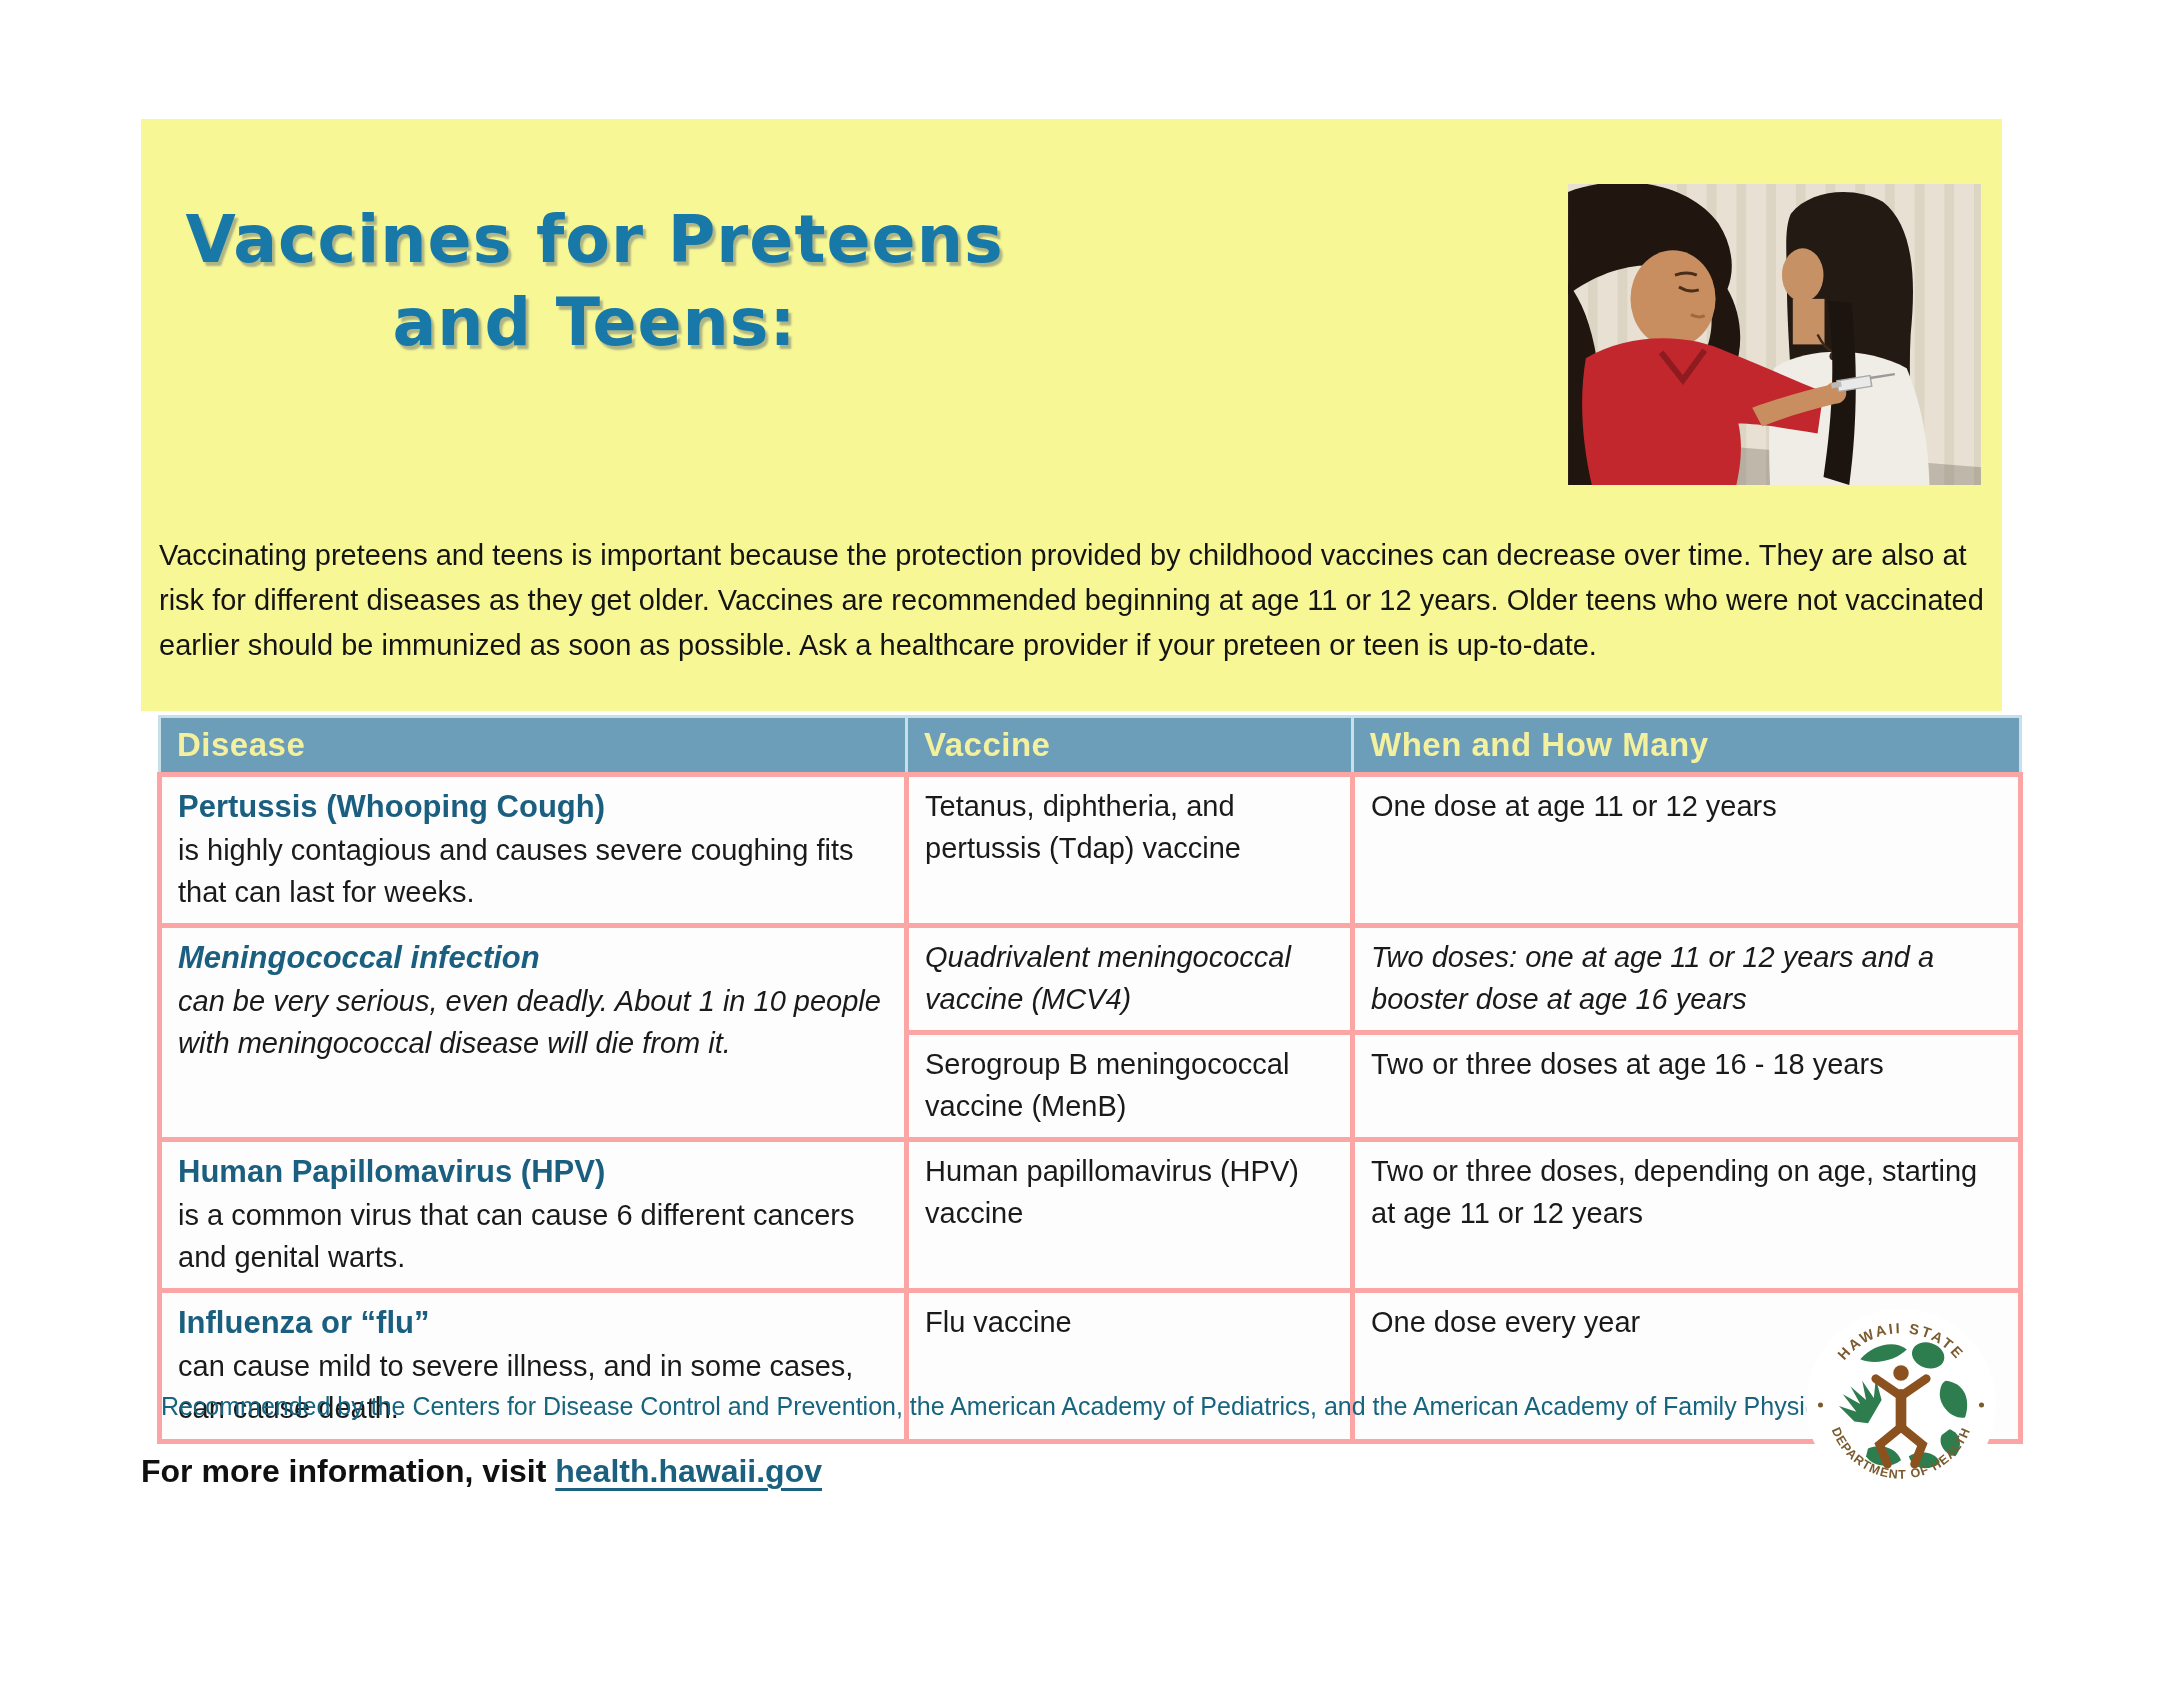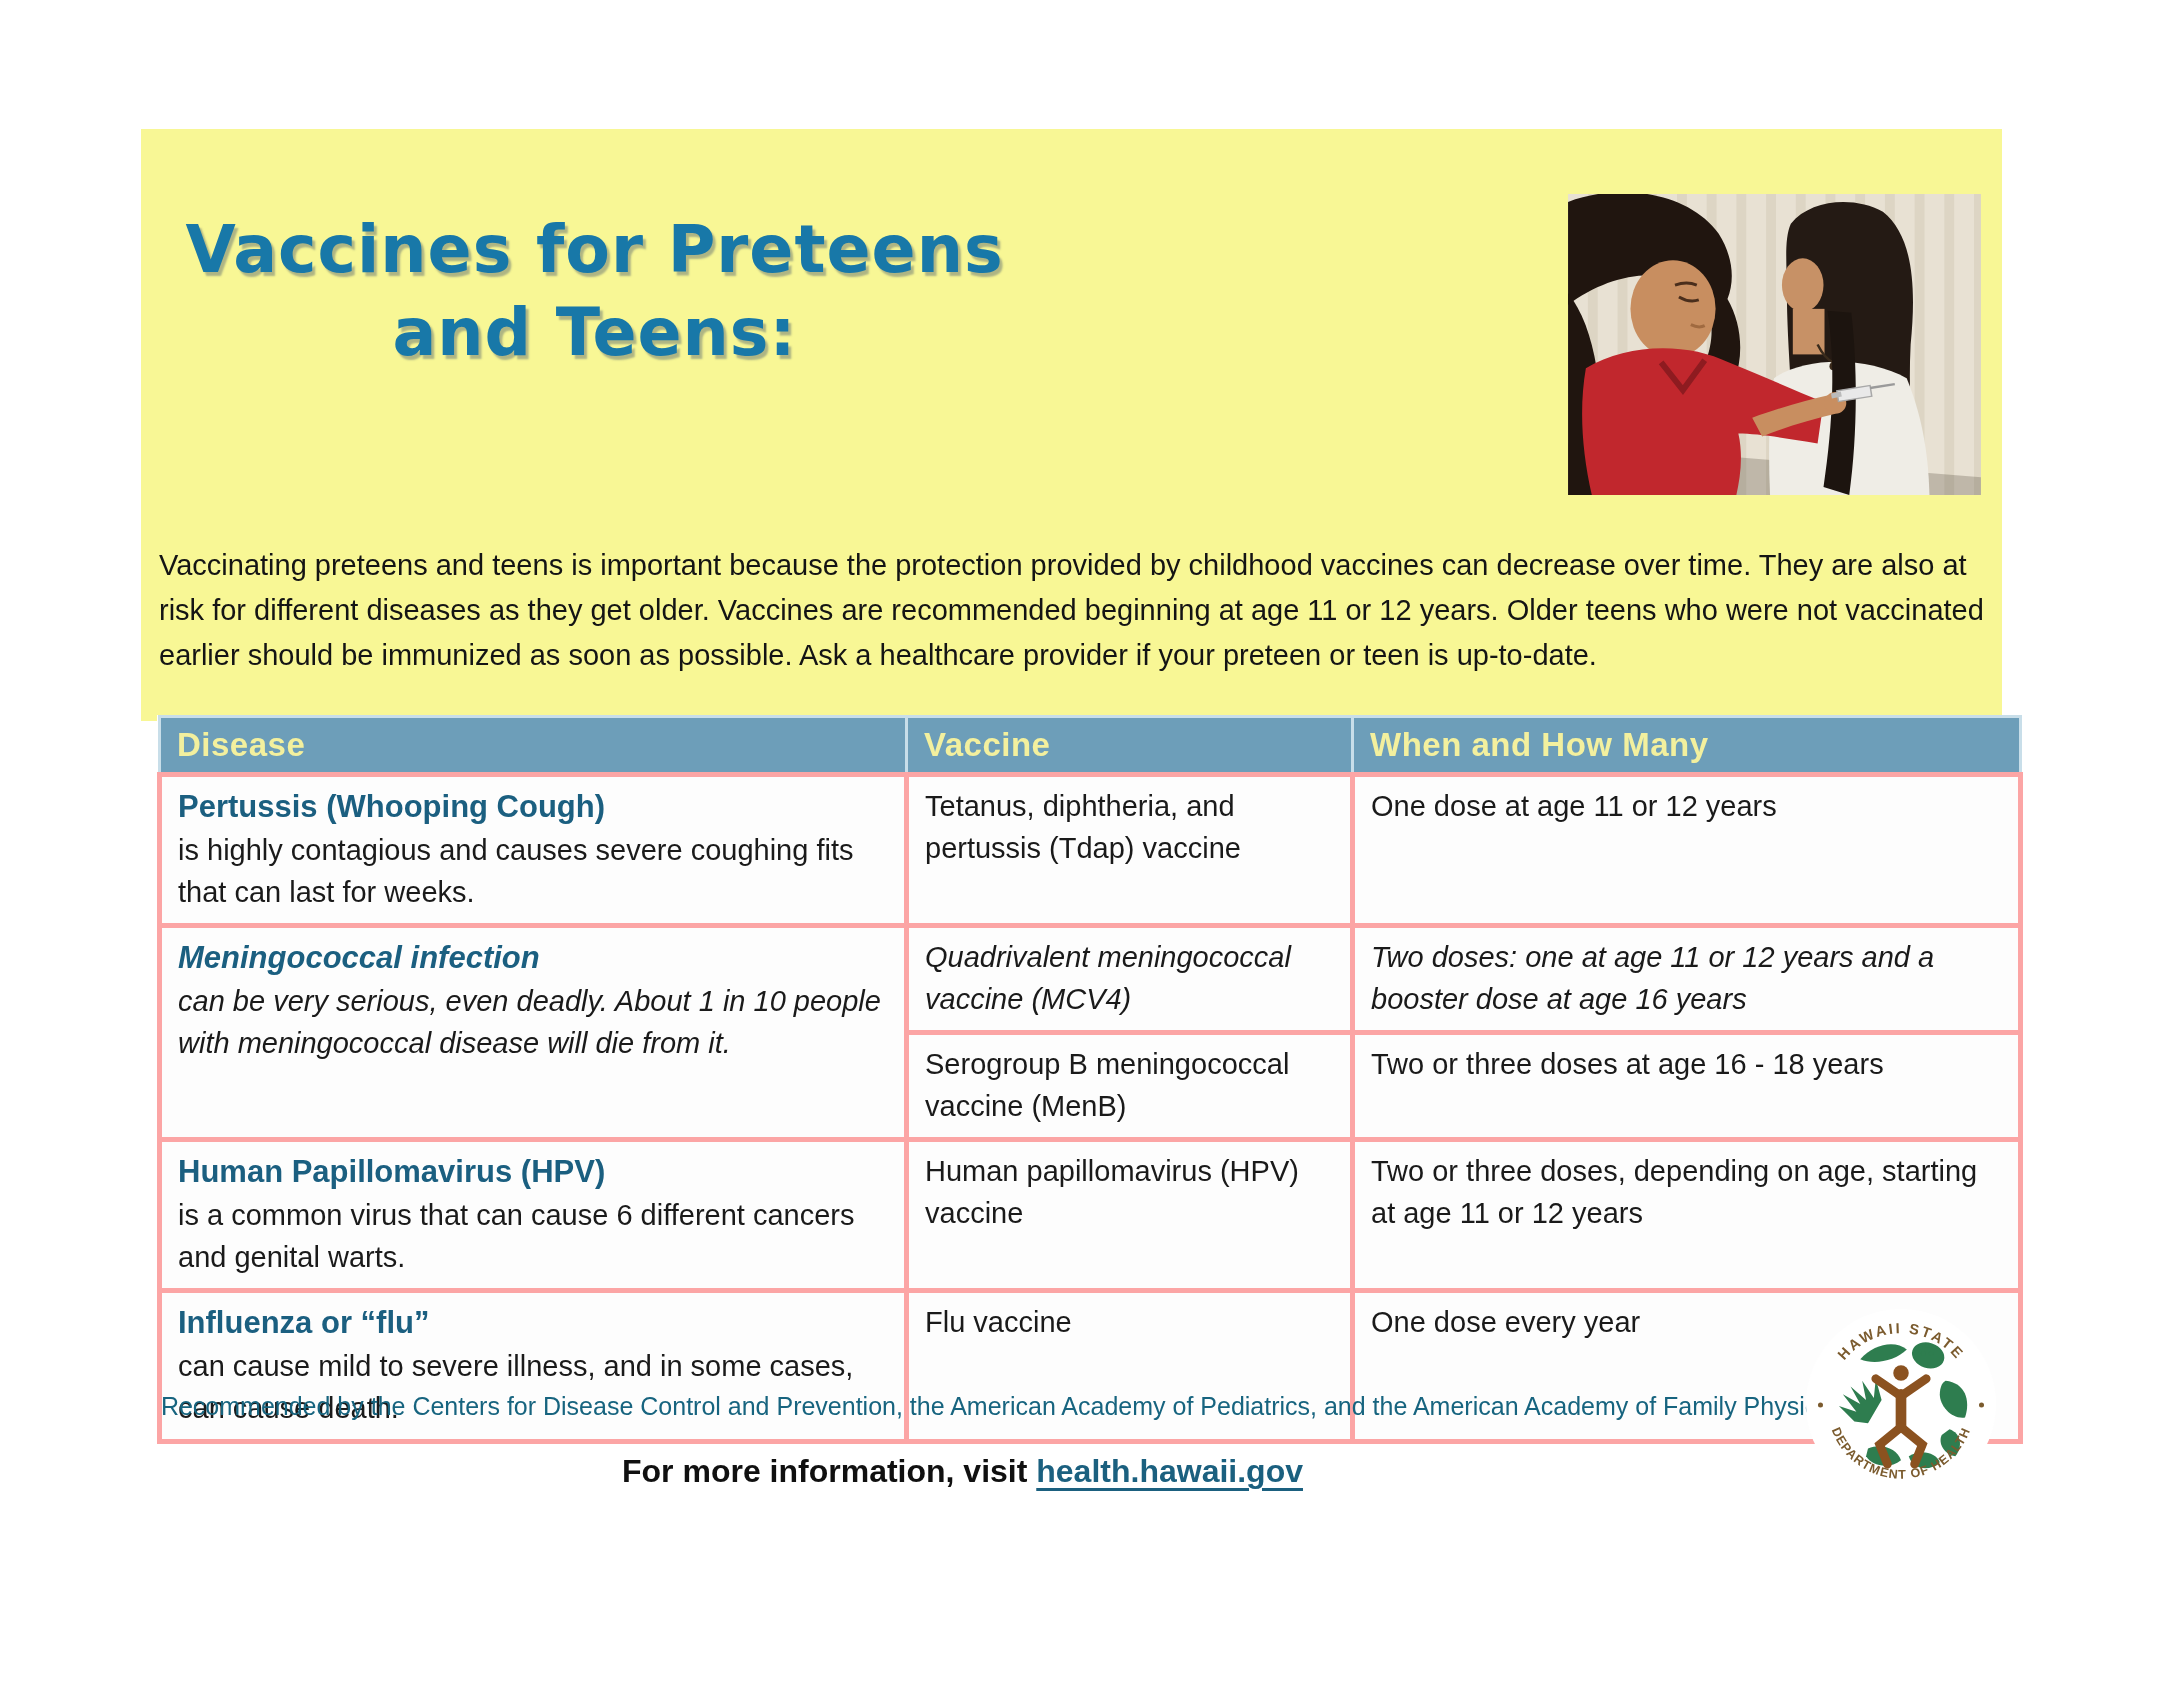--- a/index.html
+++ b/index.html
@@ -5,21 +5,20 @@
   * { margin:0; padding:0; box-sizing:border-box; }
   html,body { background:#ffffff; }
   .canvas {
     position:relative; width:2178px; height:1683px; background:#ffffff;
     font-family:"Liberation Sans", sans-serif; color:#1a1a1a; overflow:hidden;
   }
   
   .yellow-panel {
     position:absolute; left:141px; top:119px; width:1861px; height:592px;
     background:#F8F795;
-    margin-top:10px;
   }
   .title-block {
     position:absolute; left:0; top:79px; width:907px; text-align:center;
     font-family:"DejaVu Sans", sans-serif; font-weight:bold;
     font-size:65px; line-height:83px; color:#1878A8;
     text-shadow:3px 4px 2px rgba(85,100,110,0.45);
     letter-spacing:1px;
   }
   .photo-frame {
     position:absolute; left:1427px; top:65px; width:413px; height:301px;
@@ -49,21 +48,21 @@
   tr.r-men1        { height:89px;font-style:italic; }
   tr.r-men2        { height:90px; }
   tr.r-hpv         { height:138px; }
   tr.r-flu         { height:141px; }
   
   .recommended {
     position:absolute; left:141px; top:1390px; width:1742px; text-align:center;
     color:#17647F; font-size:25px; line-height:32px;
   }
   .more-info {
-    position:absolute; left:141px; top:1453px; width:1643px; text-align:center;
+    position:absolute; left:141px; top:1453px; width:1643px; text-align:left;
     font-size:32px; font-weight:bold; color:#101010;
   }
   .more-info a {
     color:#1B607F; text-decoration:underline; text-decoration-thickness:3px;
     text-underline-offset:6px; cursor:pointer;
   }
   .seal { position:absolute; left:1804px; top:1305px; width:194px; height:194px; }
 </style>
 </head>
 <body>

